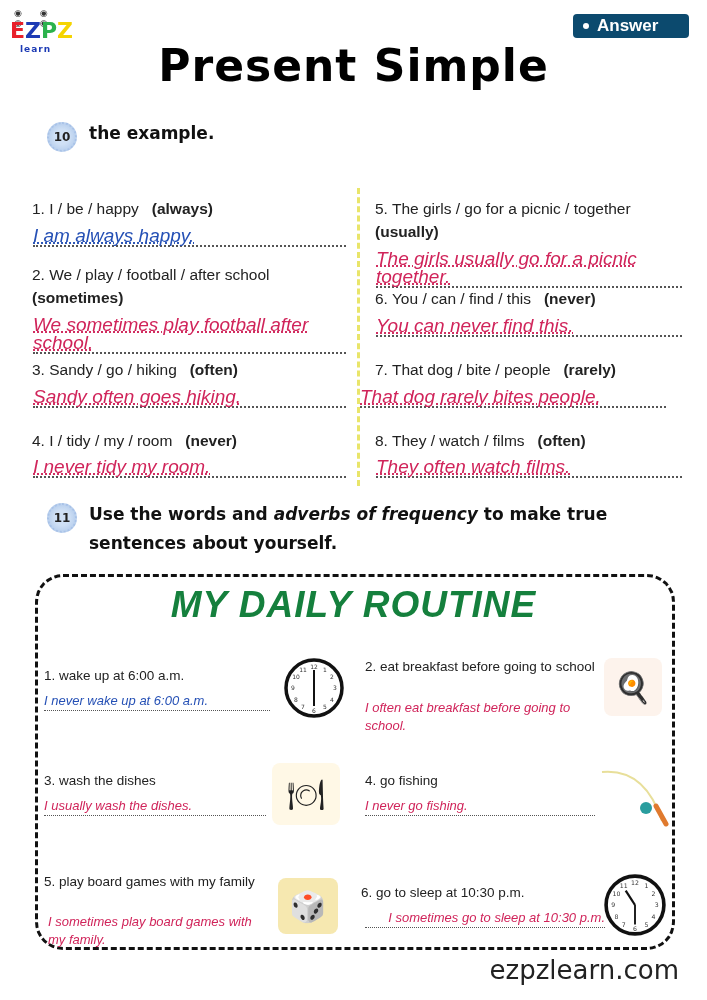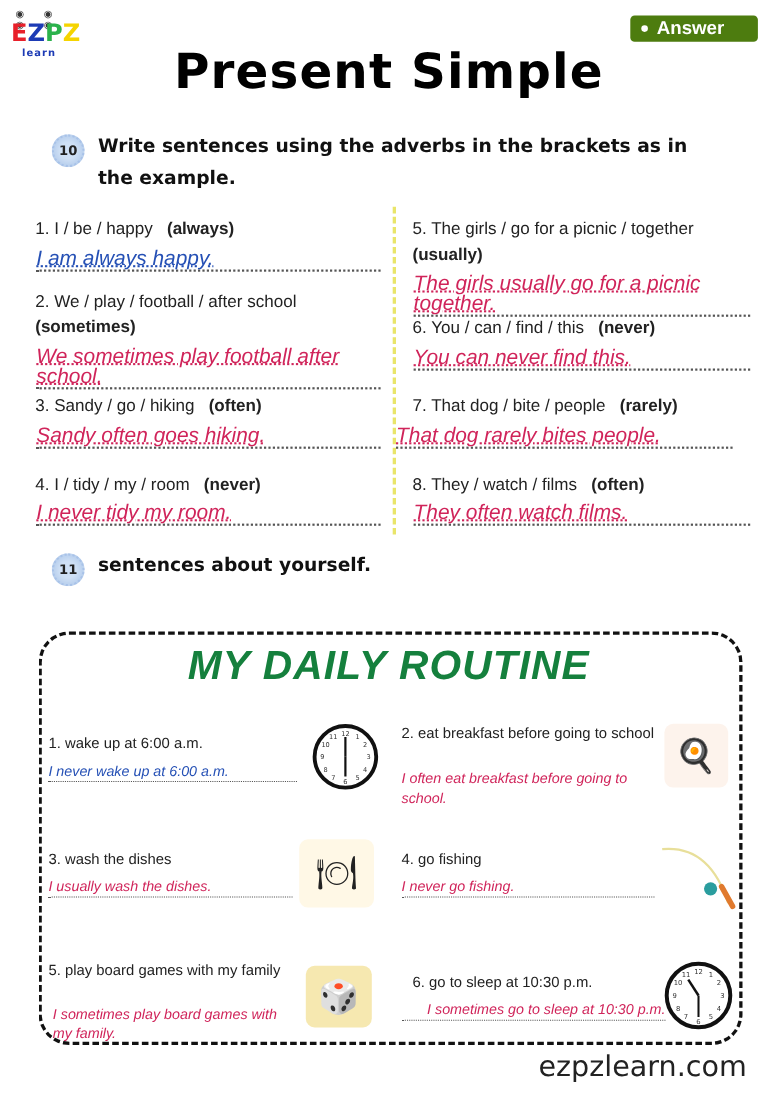--- a/index.html
+++ b/index.html
@@ -9,21 +9,21 @@
     position: relative; overflow: hidden;
   }
   .logo { position: absolute; left: 8px; top: 6px; width: 66px; height: 50px; }
   .logo .letters { position: absolute; top: 14px; left: 2px; display: flex; }
   .logo .letters span { font-family: "DejaVu Sans", sans-serif; font-weight: 900; font-size: 22px; line-height: 22px; }
   .logo .learn { position: absolute; top: 38px; left: 12px; font-size: 9px; font-weight: bold; color: #1d3bb5; letter-spacing: 1px; }
   .logo .eyes { position: absolute; top: 2px; left: 6px; font-size: 9px; color: #333; letter-spacing: 18px; }
 
   .answer-badge {
     position: absolute; left: 573px; top: 14px; width: 116px; height: 24px;
-    background: #4d7c0f; border-radius: 4px; color: #fff;
+    background: #0c4a6e; border-radius: 4px; color: #fff;
     font-family: "Liberation Sans", sans-serif; font-weight: bold; font-size: 17px;
     display: flex; align-items: center; padding-left: 10px; gap: 8px;
   }
   .answer-badge .dot { width: 6px; height: 6px; background: #fff; border-radius: 50%; }
 
   .page-title {
     position: absolute; left: 0; right: 0; top: 40px; text-align: center;
     font-family: "DejaVu Sans", sans-serif; font-weight: 900; font-size: 44px;
     letter-spacing: 1px; color: #000;
   }
@@ -97,21 +97,20 @@
   <span class="dot"></span>
   <span>Answer</span>
 </div>
 
 <h1 class="page-title">Present Simple</h1>
 
 <div class="badge" style="left:47px; top:122px;">
   <span>10</span>
 </div>
 <div class="instruction" style="left:89px; top:119px;">
-  <div>Write sentences using the adverbs in the brackets as in</div>
   <div>the example.</div>
 </div>
 
 <div class="divider-yellow"></div>
 
 <div class="q" style="left:32px; top:197px;">
   <span>1. I / be / happy</span>&nbsp;&nbsp;&nbsp;<b>(always)</b>
 </div>
 <div class="ans blue" style="left:33px; top:227px; width:313px;">I am always happy.</div>
 
@@ -147,20 +146,21 @@
 
 <div class="q" style="left:375px; top:429px;">
   <span>8. They / watch / films</span>&nbsp;&nbsp;&nbsp;<b>(often)</b>
 </div>
 <div class="ans red" style="left:376px; top:458px; width:306px;">They often watch films.</div>
 
 <div class="badge" style="left:47px; top:503px;">
   <span>11</span>
 </div>
 <div class="instruction" style="left:89px; top:500px;">
+  <div><span>Use the words and </span><i>adverbs of frequency</i><span> to make true</span></div>
   <div>sentences about yourself.</div>
 </div>
 
 <div class="routine-box"></div>
 <div class="routine-title">MY DAILY ROUTINE</div>
 
 <div class="rq" style="left:44px; top:666px;">1. wake up at 6:00 a.m.</div>
 <div class="rans blue" style="left:44px; top:692px; width:226px;">I never wake up at 6:00 a.m.</div>
 <svg class="clock" style="left:283px; top:657px;" width="62" height="62" viewBox="0 0 62 62">
   <circle cx="31" cy="31" r="28" fill="#fff" stroke="#111" stroke-width="3.5"></circle>
@@ -195,21 +195,21 @@
 <svg class="clock" style="left:600px; top:766px;" width="70" height="62" viewBox="0 0 70 62">
   <path d="M2 6 Q45 2 62 55" stroke="#e8df9a" stroke-width="2" fill="none"></path>
   <line x1="56" y1="40" x2="66" y2="58" stroke="#e07a2e" stroke-width="5" stroke-linecap="round"></line>
   <circle cx="46" cy="42" r="6" fill="#2a9d9e"></circle>
 </svg>
 
 <div class="rq" style="left:44px; top:872px; width:220px;">5. play board games with my family</div>
 <div class="rans red multi" style="left:48px; top:913px; width:222px;">I sometimes play board games with my family.</div>
 <div class="pic" style="left:278px; top:878px; width:60px; height:56px; background:#f6e8b0;">🎲</div>
 
-<div class="rq" style="left:375px; top:883px;">6. go to sleep at 10:30 p.m.</div>
+<div class="rq" style="left:361px; top:883px;">6. go to sleep at 10:30 p.m.</div>
 <div class="rans red" style="left:365px; top:909px; width:240px;text-align:right;">I sometimes go to sleep at 10:30 p.m.</div>
 <svg class="clock" style="left:603px; top:873px;" width="64" height="64" viewBox="0 0 62 62">
   <circle cx="31" cy="31" r="28" fill="#fff" stroke="#111" stroke-width="3.5"></circle>
   <g font-size="6" fill="#333" text-anchor="middle" font-family="DejaVu Sans, sans-serif">
     <text x="31" y="12">12</text>
       <text x="31" y="56">6</text>
       <text x="52" y="33">3</text>
       <text x="10" y="33">9</text>
     <text x="42" y="15">1</text>
       <text x="49" y="22">2</text>

